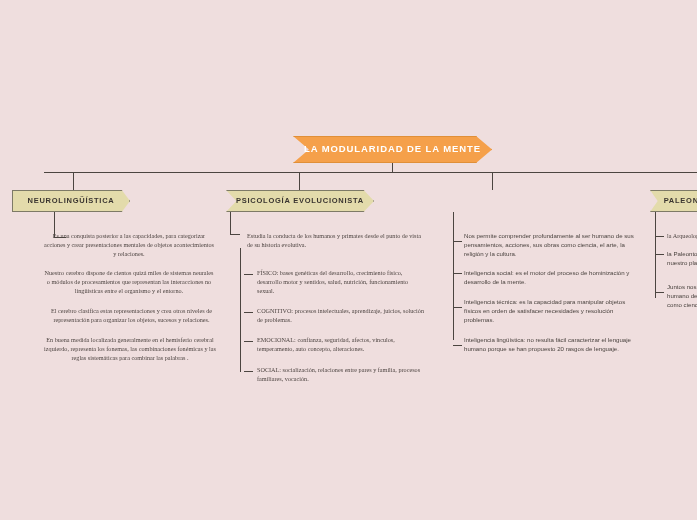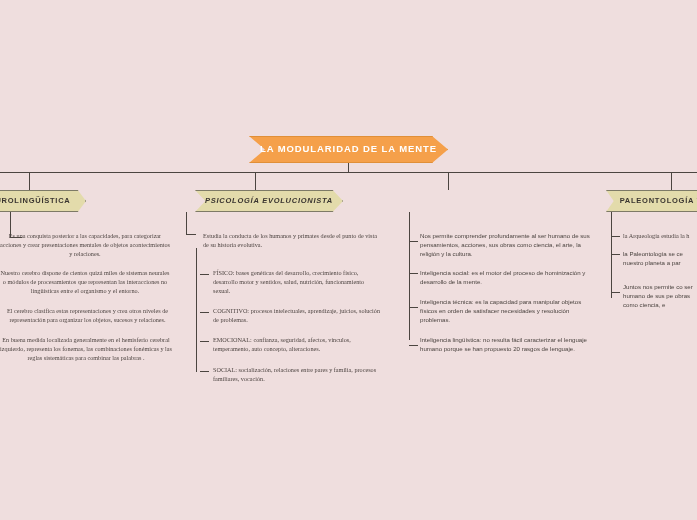--- a/index.html
+++ b/index.html
@@ -12,20 +12,21 @@
     background: #efdede;
     font-family: "Liberation Serif", serif;
     overflow: hidden;
     position: relative;
   }
   #canvas {
     position: absolute;
     inset: 0;
     width: 623px;
     height: 520px;
+    margin-left: 44px;
   }
 
   
   .root-node {
     position: absolute;
     left: 249px;
     top: 136px;
     width: 199px;
     height: 27px;
   }
@@ -173,21 +174,21 @@
       <span class="txt">Nuestro cerebro dispone de cientos quizá miles de sistemas neurales o módulos de procesamientos que representan las interacciones no lingüísticas entre el organismo y el entorno.</span>
     </div>
     <div class="item" style="left:0px; top:79px; width:175px;">
       <span class="txt">El cerebro clasifica estas representaciones y crea otros niveles de representación para organizar los objetos, sucesos y relaciones.</span>
     </div>
     <div class="item" style="left:0px; top:108px; width:172px;">
       <span class="txt">En buena medida localizada generalmente en el hemisferio cerebral izquierdo, representa los fonemas, las combinaciones fonémicas y las reglas sistemáticas para combinar las palabras .</span>
     </div>
   </div>
 
-  <div class="branch-node" style="left:195px; top:190px; width:148px;font-style:italic;">
+  <div class="branch-node" style="left:182px; top:190px; width:148px;">
     <div class="banner"></div>
     <div class="label">PSICOLOGÍA EVOLUCIONISTA</div>
   </div>
   <div class="spine" style="left:186px; top:212px; height:22px;"></div>
   <div class="elbow-h" style="left:186px; top:234px; width:10px;"></div>
   <div class="spine" style="left:196px; top:248px; height:124px;"></div>
 
   <div class="col serif" style="left:203px; top:228px; width:180px;">
     <div class="item" style="left:0px; top:4px; width:178px;">
       <span class="txt">Estudia la conducta de los humanos y primates desde el punto de vista de su historia evolutiva.</span>

